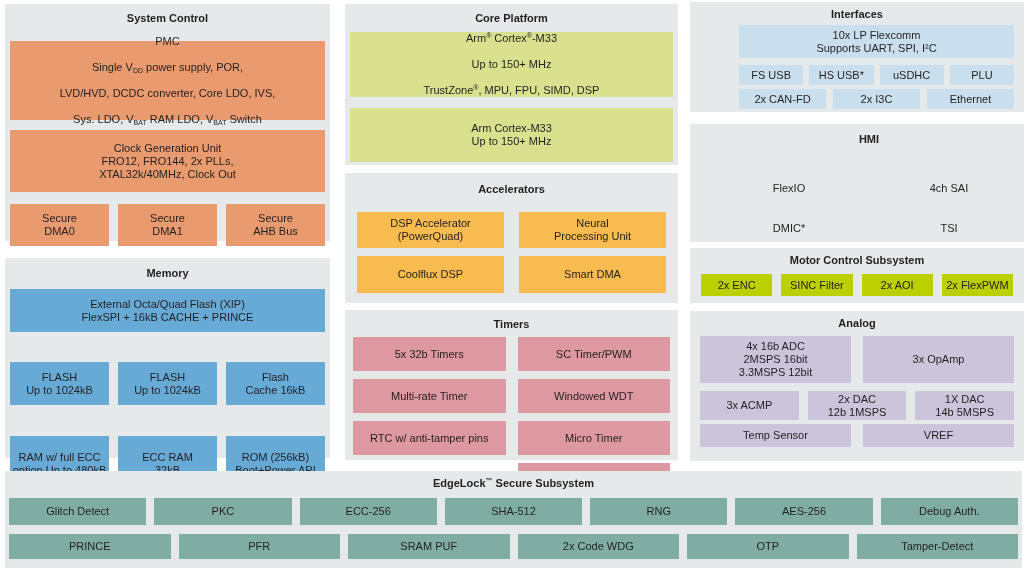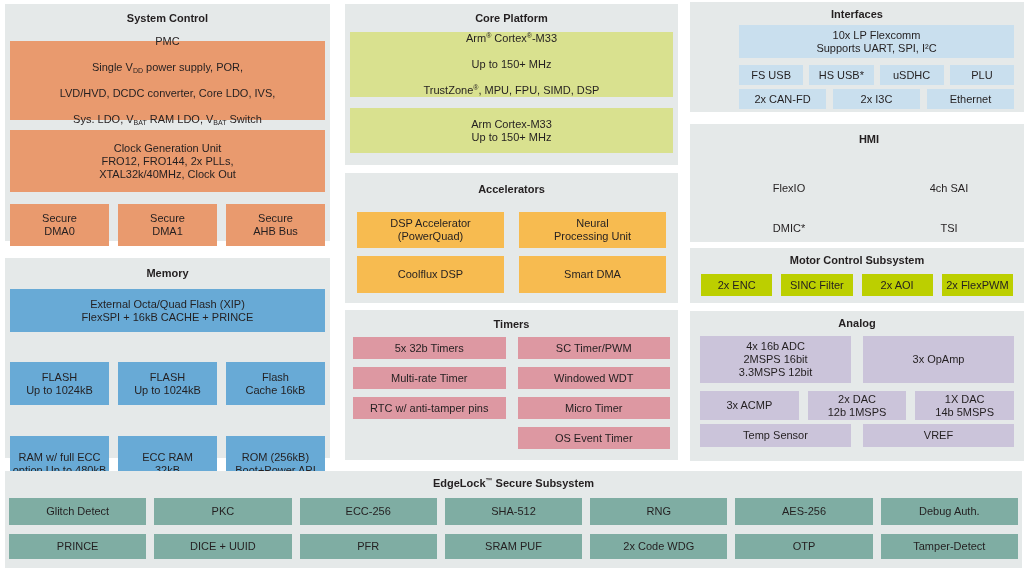--- a/index.html
+++ b/index.html
@@ -46,36 +46,36 @@
   .blk-xip { height:43px; }
   .mem-row { display:flex; gap:9px; margin-top:11px; height:43px; }
   .mem-row.r2 { height:55px; margin-top:12px; }
   .mem-row .blk { flex:1; }
 
   
   #p-core { left:345px; top:4px; width:333px; height:161px; }
   #p-core .ptitle { padding-top:8px; }
   .core-body { margin-top:7px; padding:0 5px; display:flex; flex-direction:column; }
   .blk-cpu1 { height:65px; }
-  .blk-cpu2 { height:45px; margin-top:11px; }
+  .blk-cpu2 { height:54px; margin-top:11px; }
 
   
   #p-accel { left:345px; top:173px; width:333px; height:130px; }
   #p-accel .ptitle { padding-top:10px; }
   .acc-body { margin-top:16px; padding:0 12px; display:flex; flex-direction:column; }
   .acc-row { display:flex; gap:15px; height:36px; }
   .acc-row.r2 { margin-top:8px; height:37px; }
   .acc-row .blk { flex:1; }
 
   
   #p-timers { left:345px; top:310px; width:333px; height:150px; }
   #p-timers .ptitle { padding-top:8px; }
   .tim-body { margin-top:6px; padding:0 8px; display:flex; gap:12px; }
   .tim-col { flex:1; display:flex; flex-direction:column; gap:8px; }
-  .tim-col .blk { height:22px; }
+  .tim-col .blk { height:34px; }
 
   
   #p-interfaces { left:690px; top:2px; width:334px; height:110px; }
   #p-interfaces .ptitle { padding-top:6px; }
   .int-body { margin-top:4px; padding:0 10px; display:flex; flex-direction:column;margin-left:39px; }
   .blk-flexcomm { height:33px; }
   .int-row { display:flex; margin-top:7px; height:20px; }
   .int-row.r1 { gap:6px; }
   .int-row.r2 { gap:7px; margin-top:4px; }
   .int-row .blk { flex:1; }
@@ -286,21 +286,20 @@
       <div class="blk c-edge">Glitch Detect</div>
       <div class="blk c-edge">PKC</div>
       <div class="blk c-edge">ECC-256</div>
       <div class="blk c-edge">SHA-512</div>
       <div class="blk c-edge">RNG</div>
       <div class="blk c-edge">AES-256</div>
       <div class="blk c-edge">Debug Auth.</div>
     </div>
     <div class="edge-row r2">
       <div class="blk c-edge">PRINCE</div>
-      <div class="blk c-edge">DICE + UUID</div>
       <div class="blk c-edge">PFR</div>
       <div class="blk c-edge">SRAM PUF</div>
       <div class="blk c-edge">2x Code WDG</div>
       <div class="blk c-edge">OTP</div>
       <div class="blk c-edge">Tamper-Detect</div>
     </div>
   </section>
 
 </div>
 

